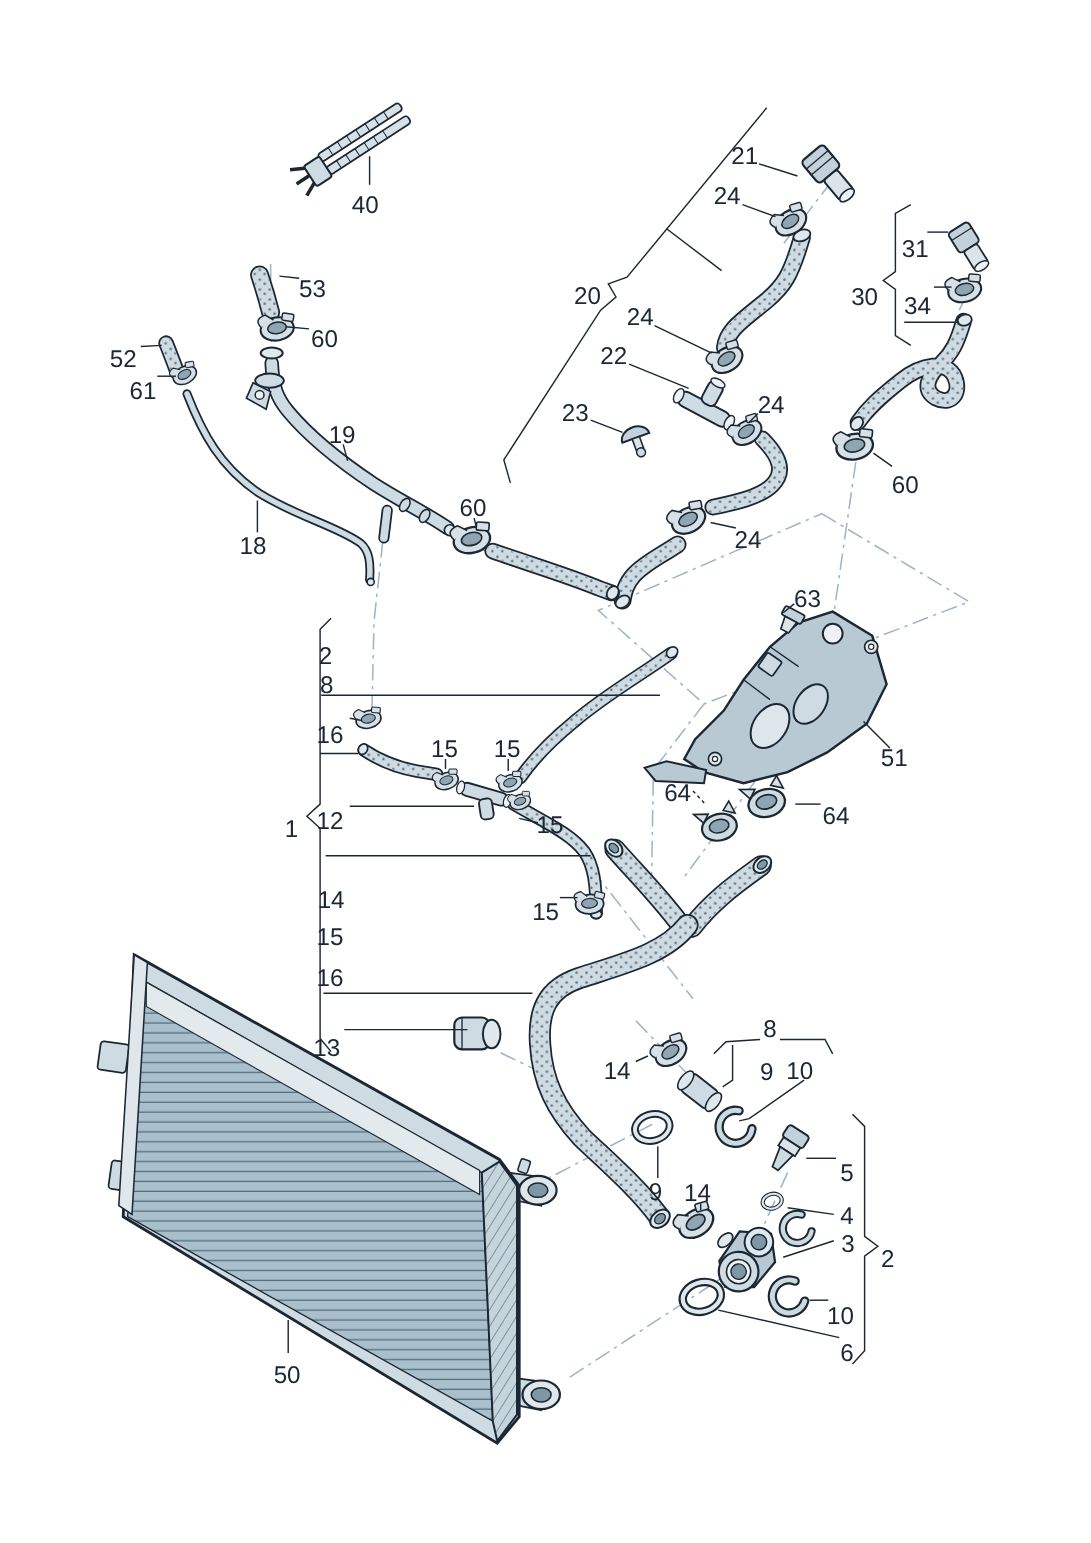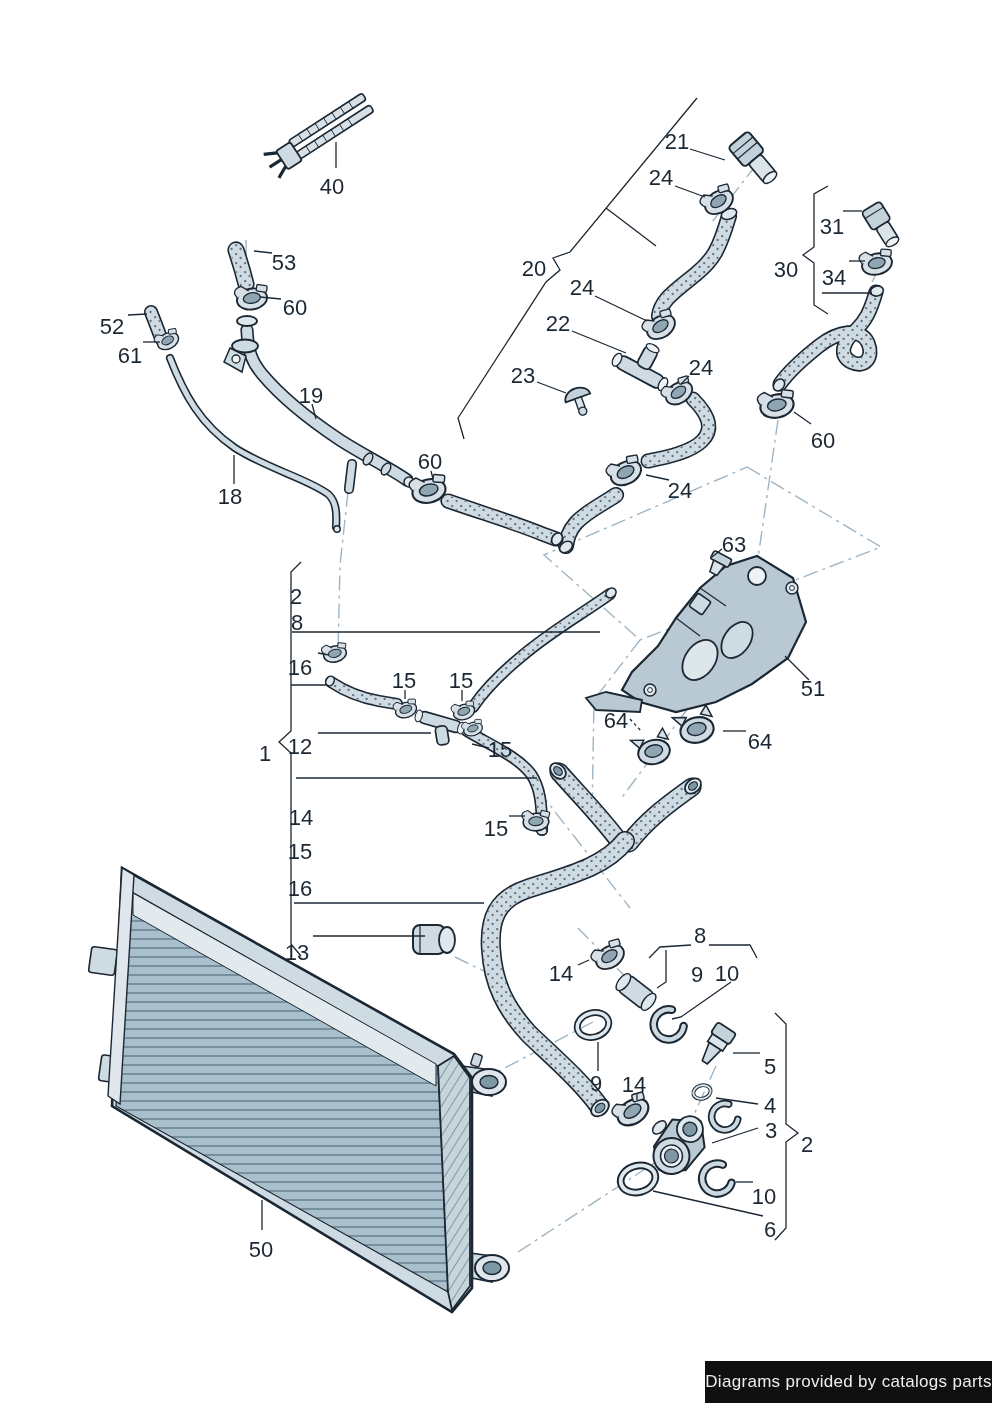--- a/index.html
+++ b/index.html
@@ -446,16 +446,13 @@
         <text x="771" y="1138" class="callout">3</text>
         <text x="807" y="1152" class="callout">2</text>
         <text x="764" y="1204" class="callout">10</text>
         <text x="770" y="1237" class="callout">6</text>
         <text x="596" y="1091" class="callout">9</text>
         <text x="634" y="1092" class="callout">14</text>
         <text x="261" y="1257" class="callout">50</text>
       </g>
 </svg>
 
-<div id="watermark">
-  <span>Diagrams provided by catalogs parts</span>
 </div>
-</div>
 
 </body></html>

